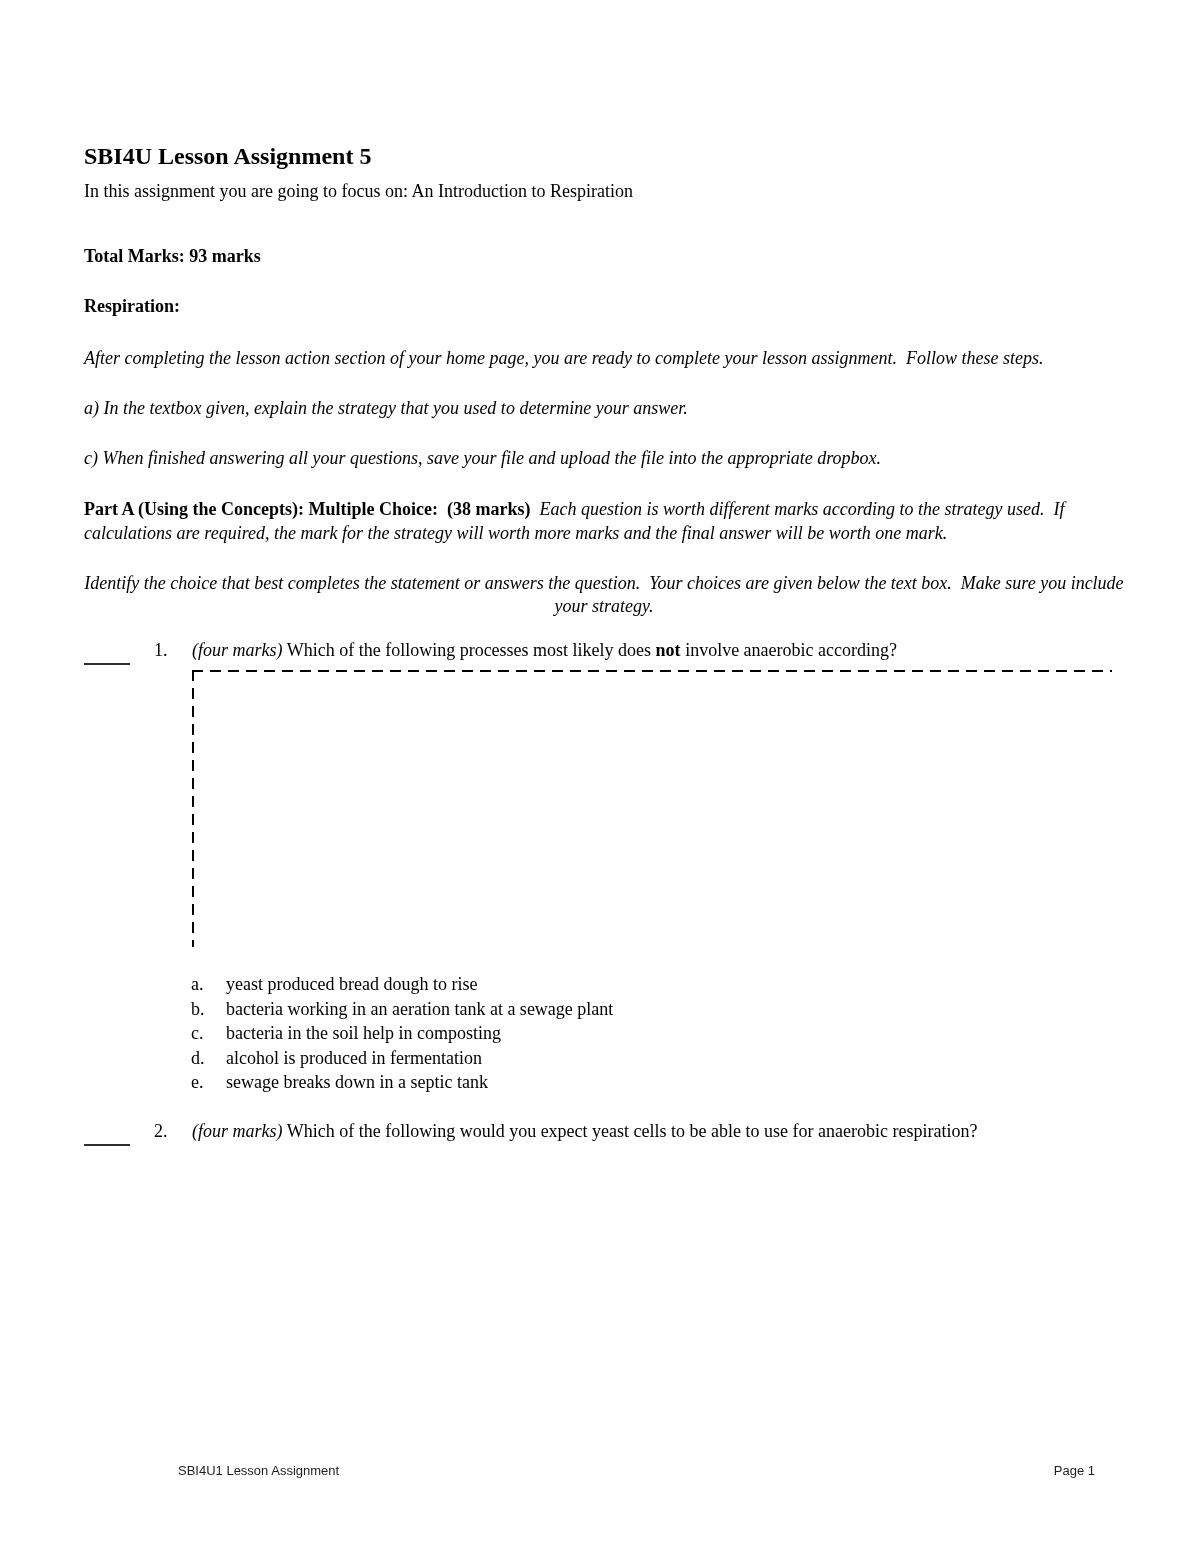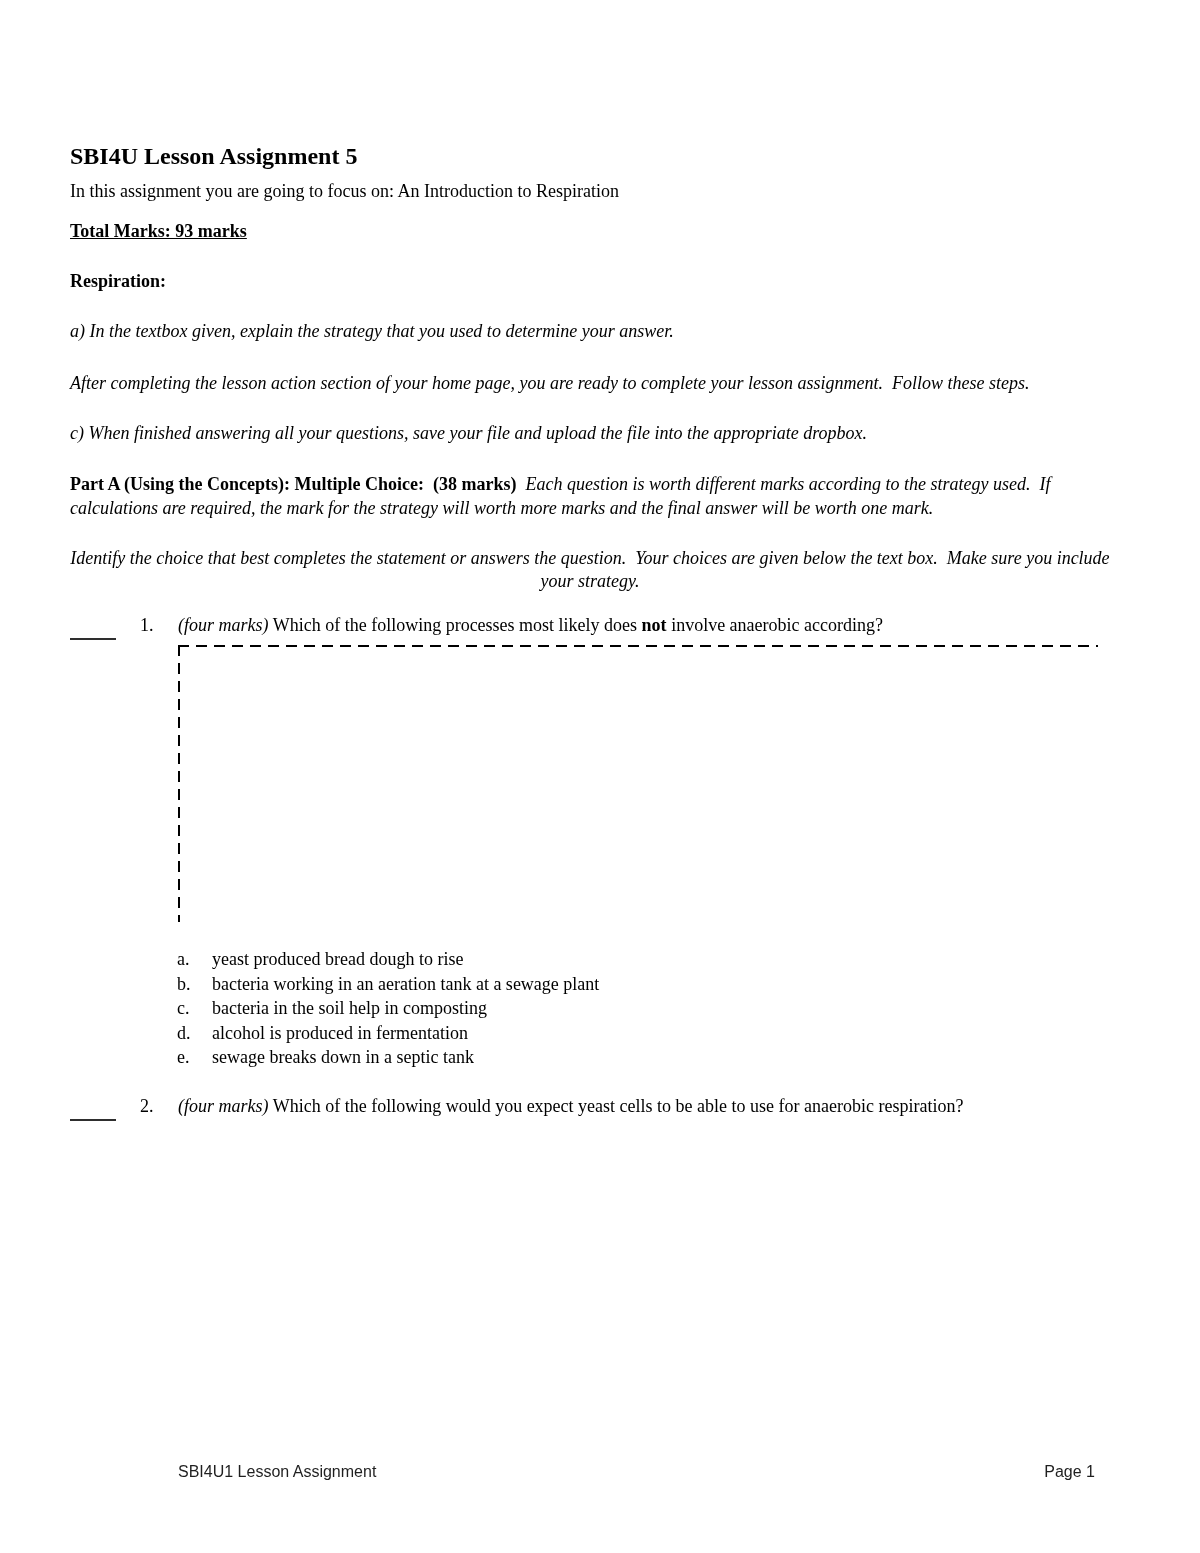--- a/index.html
+++ b/index.html
@@ -7,39 +7,38 @@
     position:relative;
     width:1200px;
     height:1553px;
     background:#ffffff;
     color:#000000;
     font-family:"Liberation Serif", serif;
     overflow:hidden;
   }
   .content {
     position:absolute;
-    left:70px;
+    left:84px;
     top:141px;
     width:1040px;
     font-size:18px;
     line-height:23px;
   }
   p { margin:0; white-space:pre-wrap; }
   .title {
     font-size:24px;
     line-height:30px;
     font-weight:bold;
     margin:0;
     white-space:pre-wrap;
   }
   .subtitle { font-weight:normal; line-height:25px; margin-top:8px; }
   .total-marks {
     font-weight:bold;
-    text-decoration:underline;
-    margin-top:16px;
+    margin-top:41px;
   }
   .instructions-heading { font-weight:bold; margin-top:27px; }
   .italic { font-style:italic; }
   .intro { margin-top:29px; }
   .step { margin-top:27px; }
   .parta { margin-top:27px; line-height:24px; }
   .parta .lead { font-weight:bold; }
   .identify { margin-top:27px;text-align:center; }
 
   .q-row {
@@ -90,41 +89,41 @@
   .opt-text { flex:1; white-space:pre-wrap; }
 
   .footer {
     position:absolute;
     left:178px;
     top:1463px;
     width:917px;
     display:flex;
     justify-content:space-between;
     font-family:"Liberation Sans", sans-serif;
-    font-size:16px;
+    font-size:13px;
     color:#1f1f1f;
   }
 </style>
 </head>
 <body>
 
 <div class="page">
   <div class="content">
 
     <h1 class="title">SBI4U Lesson Assignment 5</h1>
 
     <p class="subtitle">In this assignment you are going to focus on: An Introduction to Respiration</p>
 
     <p class="total-marks">Total Marks: 93 marks</p>
 
     <p class="instructions-heading">Respiration:</p>
 
+    <p class="italic intro">After completing the lesson action section of your home page, you are ready to complete your lesson assignment.  Follow these steps.</p>
+
     <p class="italic step">a) In the textbox given, explain the strategy that you used to determine your answer.</p>
-
-    <p class="italic intro">After completing the lesson action section of your home page, you are ready to complete your lesson assignment.  Follow these steps.</p>
     <p class="italic step">c) When finished answering all your questions, save your file and upload the file into the appropriate dropbox.</p>
 
     <p class="parta"><span class="lead">Part A (Using the Concepts): Multiple Choice:  (38 marks)</span><span class="italic">  Each question is worth different marks according to the strategy used.  If calculations are required, the mark for the strategy will worth more marks and the final answer will be worth one mark.</span></p>
 
     <p class="italic identify">Identify the choice that best completes the statement or answers the question.  Your choices are given below the text box.  Make sure you include your strategy.</p>
 
     <div class="q-row">
       <span class="blank"></span>
       <span class="q-num">1.</span>
       <span class="q-text"><span class="marks">(four marks)</span><span> Which of the following processes most likely does </span><span class="emph">not</span><span> involve anaerobic according?</span></span>

